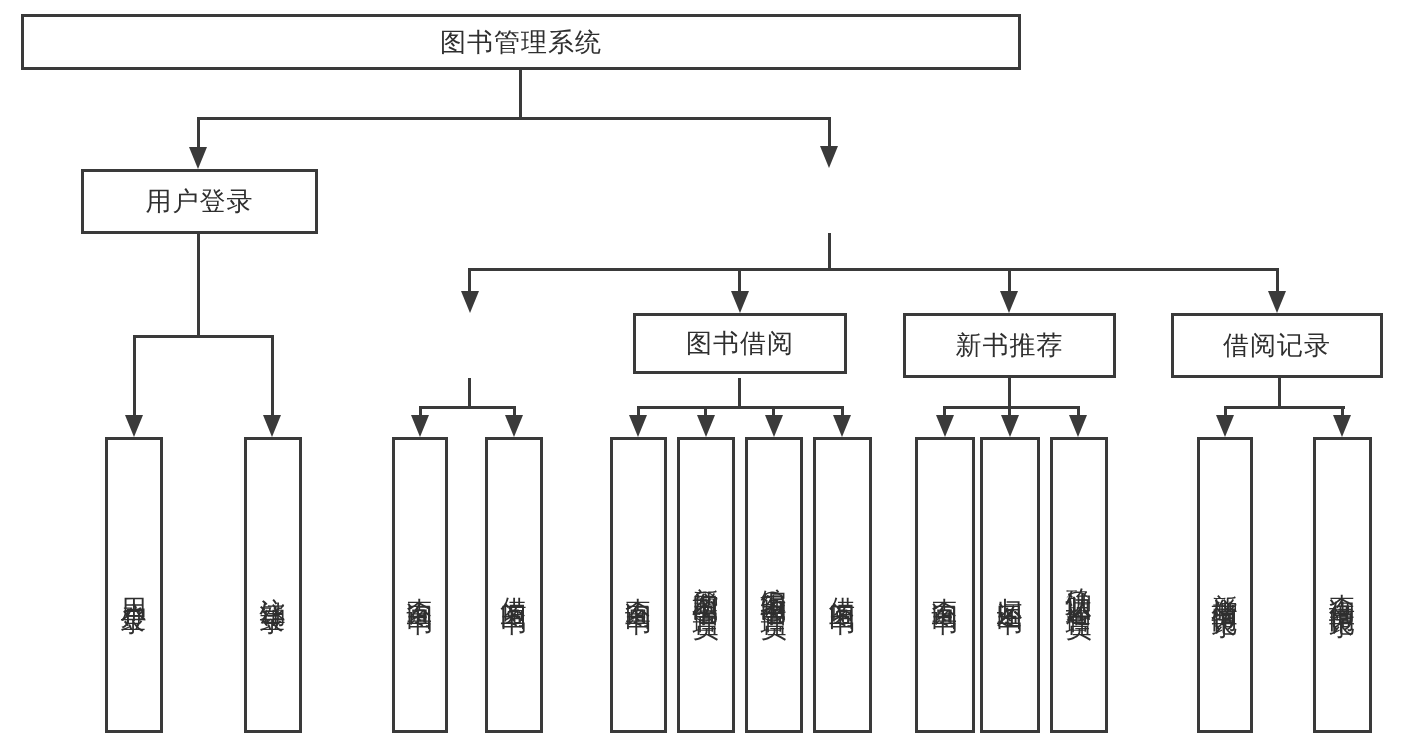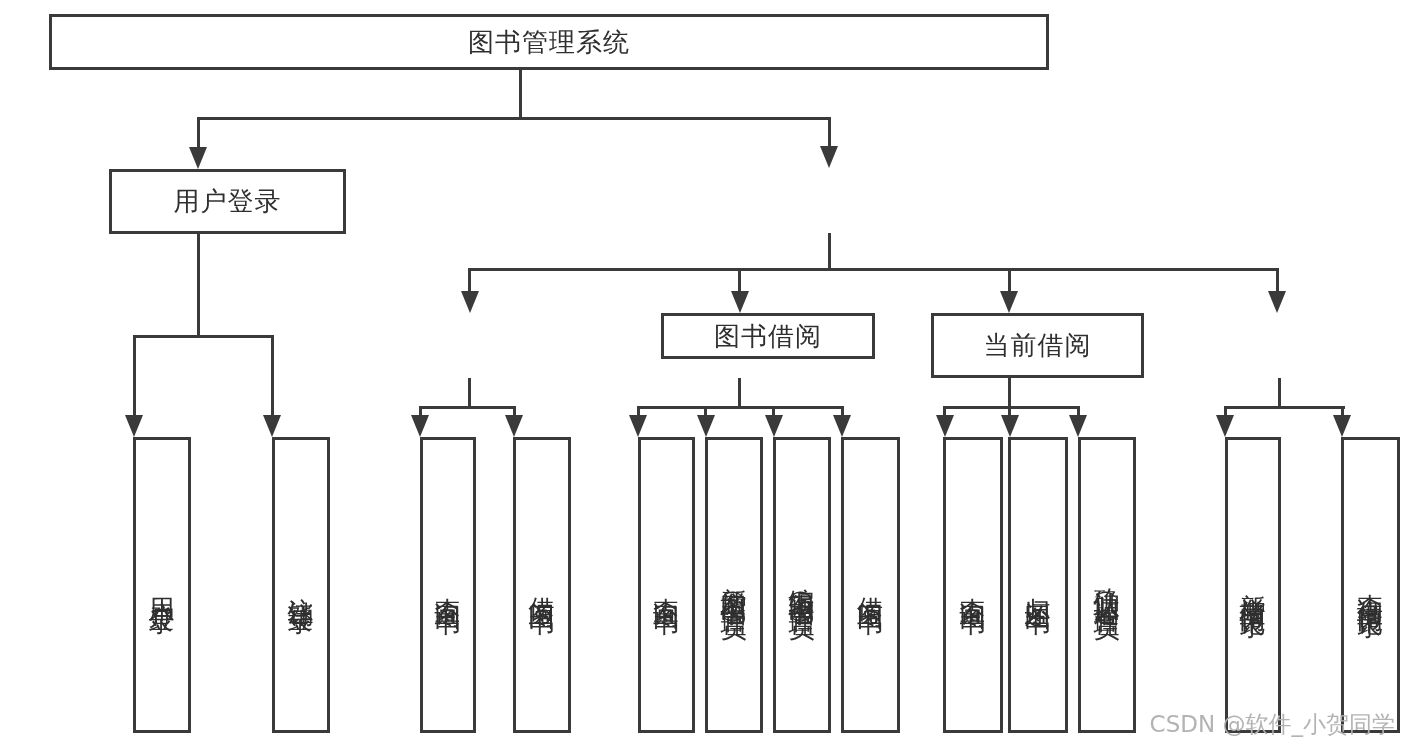--- a/index.html
+++ b/index.html
@@ -7,21 +7,21 @@
     --text:#2f2f2f;
     --wm:#b3b3b3;
     --bg:#ffffff;
   }
   html,body{margin:0;padding:0;background:var(--bg);}
   body{width:1405px;height:747px;overflow:hidden;
        font-family:"DejaVu Sans","Liberation Sans",sans-serif;}
   .stage{position:relative;width:1405px;height:747px;background:var(--bg);}
   .box{position:absolute;box-sizing:border-box;border:3px solid var(--line);
        background:#fff;display:flex;align-items:center;justify-content:center;
-       color:var(--text);margin-left:28px;}
+       color:var(--text);}
   .box.h span{font-size:26px;letter-spacing:1px;white-space:nowrap;}
   .box.v span{writing-mode:vertical-rl;text-orientation:mixed;
               font-size:26px;letter-spacing:4px;line-height:1;}
   .ln{position:absolute;background:var(--line);}
   .ah{position:absolute;width:0;height:0;
       border-left:9px solid transparent;border-right:9px solid transparent;
       border-top:22px solid var(--line);}
   .wm{position:absolute;right:10px;bottom:7px;font-size:23px;color:var(--wm);
       white-space:nowrap;}
 </style>
@@ -31,25 +31,28 @@
 <div class="stage">
 
   <div class="box h" style="left:21px;top:14px;width:1000px;height:56px">
     <span>图书管理系统</span>
   </div>
 
   <div class="box h" style="left:81px;top:169px;width:237px;height:65px">
     <span>用户登录</span>
   </div>
 
-  <div class="box h" style="left:633px;top:313px;width:214px;height:46px">
+  <div class="box h" style="left:633px;top:313px;width:214px;height:61px">
     <span>图书借阅</span>
   </div>
   <div class="box h" style="left:903px;top:313px;width:213px;height:65px">
-    <span>当前借阅</span>
+    <span>新书推荐</span>
+  </div>
+  <div class="box h" style="left:1171px;top:313px;width:212px;height:65px">
+    <span>借阅记录</span>
   </div>
 
   <div class="box v" style="left:105px;top:437px;width:58px;height:296px">
     <span>用户登录</span>
   </div>
   <div class="box v" style="left:244px;top:437px;width:58px;height:296px">
     <span>注销登录</span>
   </div>
 
   <div class="box v" style="left:392px;top:437px;width:56px;height:296px">
@@ -82,21 +85,20 @@
     <span>确认归还（管理员）</span>
   </div>
 
   <div class="box v" style="left:1197px;top:437px;width:56px;height:296px">
     <span>新增借阅记录</span>
   </div>
   <div class="box v" style="left:1313px;top:437px;width:59px;height:296px">
     <span>查询借阅记录</span>
   </div>
 
-  <div class="wm">CSDN @软件_小贺同学</div>
 <div class="ln" style="left: 519px; top: 70px; width: 3px; height: 48px;"></div>
     <div class="ln" style="left: 197px; top: 117px; width: 634px; height: 3px;"></div>
     <div class="ln" style="left: 197px; top: 117px; width: 3px; height: 30px;"></div>
     <div class="ln" style="left: 828px; top: 117px; width: 3px; height: 30px;"></div>
     <div class="ln" style="left: 197px; top: 234px; width: 3px; height: 103px;"></div>
     <div class="ln" style="left: 133px; top: 335px; width: 141px; height: 3px;"></div>
     <div class="ln" style="left: 133px; top: 335px; width: 3px; height: 80px;"></div>
     <div class="ln" style="left: 271px; top: 335px; width: 3px; height: 80px;"></div>
     <div class="ln" style="left: 828px; top: 233px; width: 3px; height: 37px;"></div>
     <div class="ln" style="left: 468px; top: 268px; width: 811px; height: 3px;"></div>

